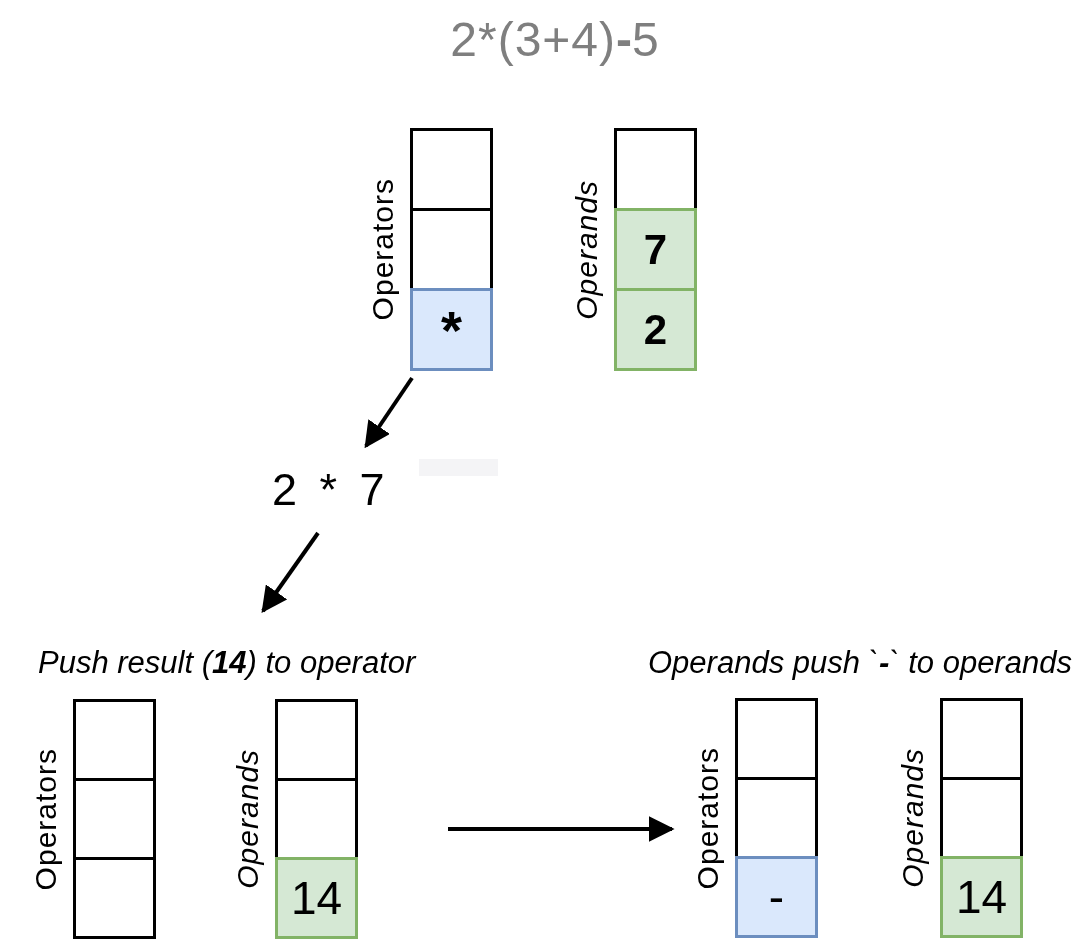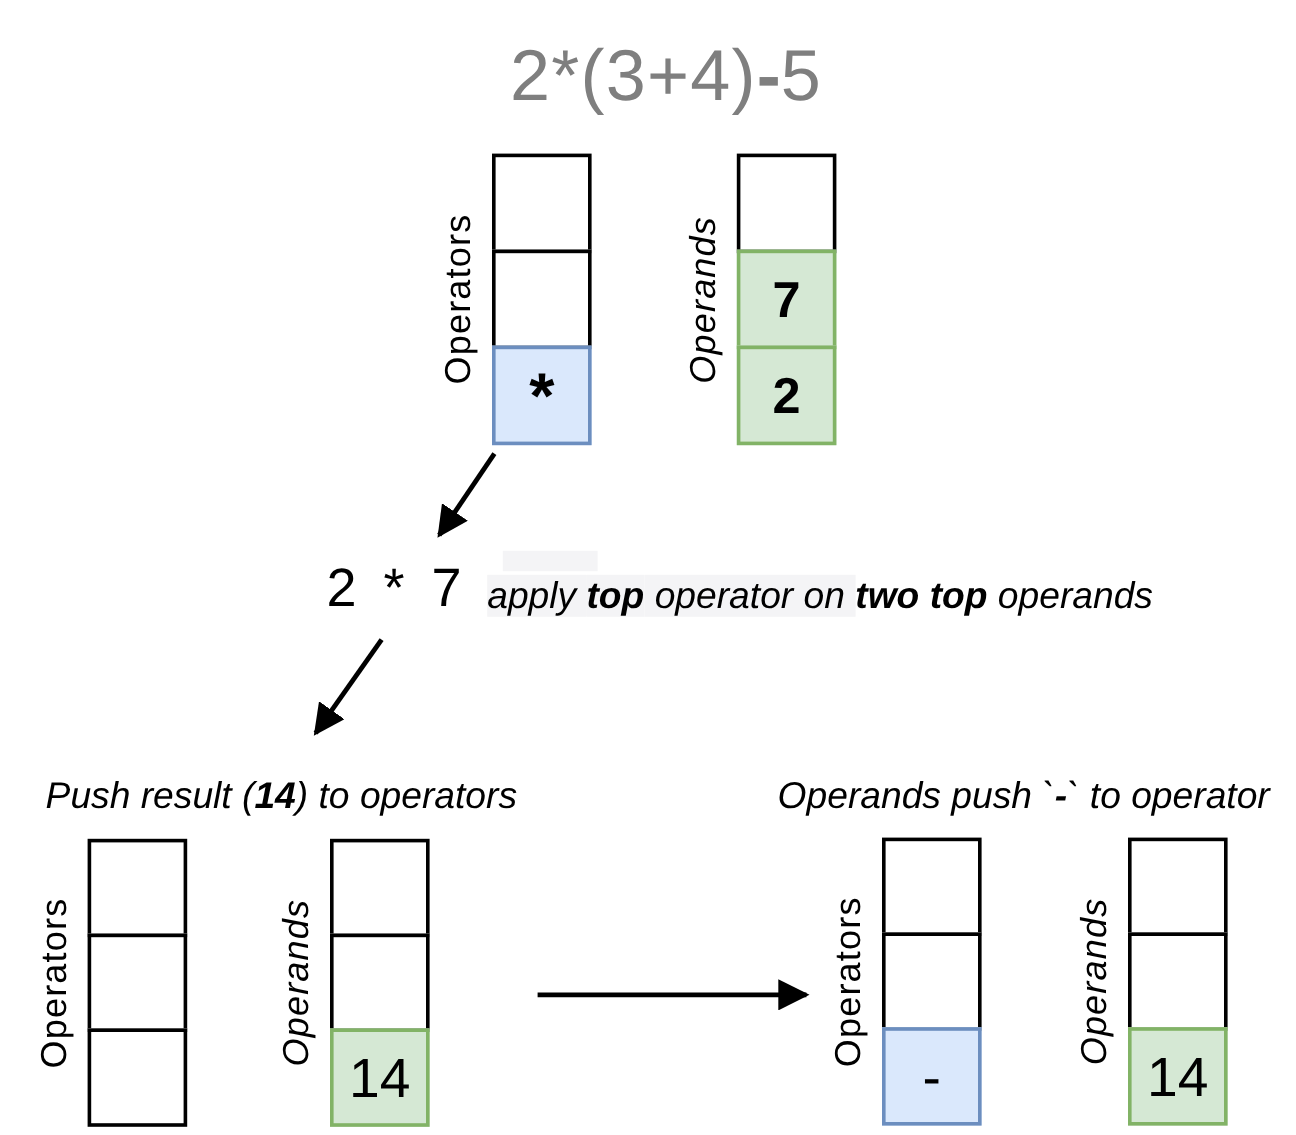--- a/index.html
+++ b/index.html
@@ -9,23 +9,23 @@
     height: 946px;
     background: #ffffff;
     overflow: hidden;
     font-family: "Liberation Sans", sans-serif;
     color: #000;
   }
 
   
   .title {
     position: absolute;
-    left: 30px; top: 28px; width: 1050px;
+    left: 30px; top: 12px; width: 1050px;
     text-align: center;
-    font-size: 60px;
+    font-size: 48px;
     color: var(--title-color, #7f7f7f);
     letter-spacing: 1px;
   }
   .title .bold-minus { font-weight: 900; letter-spacing: 0; }
 
   
   .stack-group {
     position: absolute;
     display: flex;
     align-items: center;
@@ -128,23 +128,22 @@
           <span class="v-bold">7</span>
         </div>
       <div class="cell c-nd">
           <span class="v-bold">2</span>
         </div>
     </div>
   </div>
 
   <div class="expr">2 * 7</div>
   <div class="hl-artifact"></div>
-  <div class="caption cap-apply"><span class="hl">apply </span><b class="hl">top</b><span class="hl"> operator on </span><b>two top</b><span> operands</span></div>
 
-  <div class="caption cap-push"><span>Push result (</span><b>14</b><span>) to operators</span></div>
+  <div class="caption cap-push"><span>Push result (</span><b>14</b><span>) to operator</span></div>
 
   <div class="stack-group" style="left:31px; top:699px;">
     <div class="vlabel">Operators</div>
     <div class="stack short">
       <div class="cell"></div>
       <div class="cell"></div>
       <div class="cell"></div>
     </div>
   </div>
 
@@ -152,21 +151,21 @@
     <div class="vlabel italic">Operands</div>
     <div class="stack short">
       <div class="cell"></div>
       <div class="cell"></div>
       <div class="cell c-nd">
           <span class="v-reg">14</span>
         </div>
     </div>
   </div>
 
-  <div class="caption cap-final"><span>Operands push `</span><b>-</b><span>` to operator</span></div>
+  <div class="caption cap-final"><span>Operands push `</span><b>-</b><span>` to operands</span></div>
 
   <div class="stack-group" style="left:693px; top:698px;">
     <div class="vlabel">Operators</div>
     <div class="stack short">
       <div class="cell"></div>
       <div class="cell"></div>
       <div class="cell c-op">
           <span class="v-reg">-</span>
         </div>
     </div>

